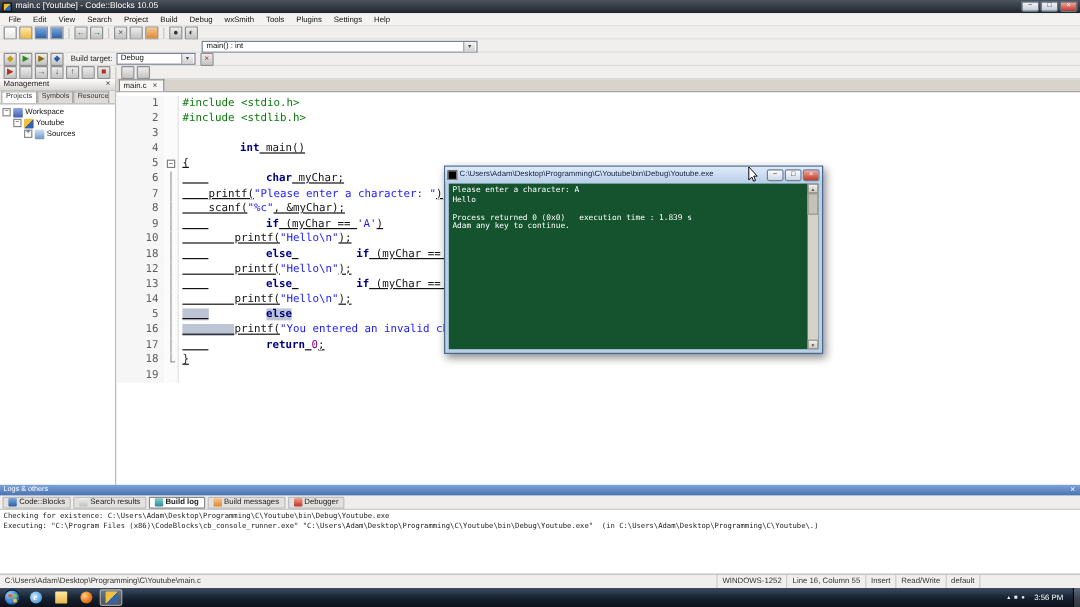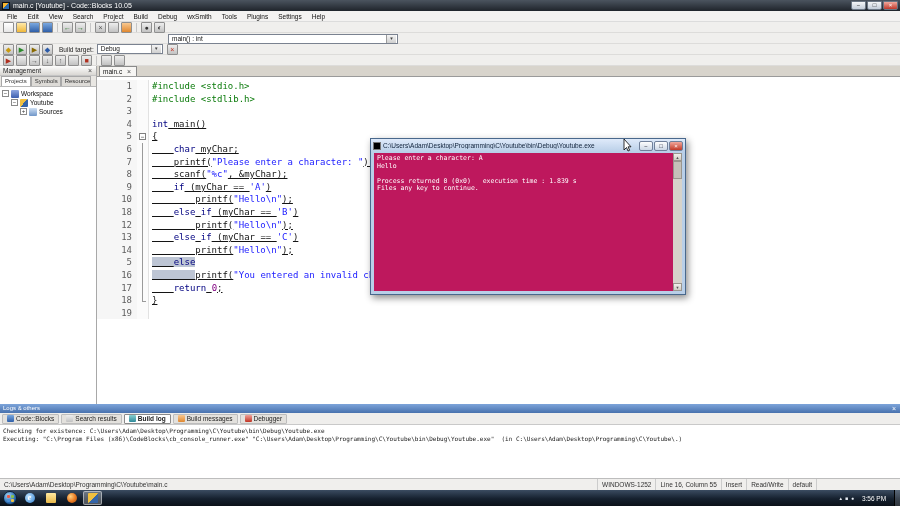--- a/index.html
+++ b/index.html
@@ -78,39 +78,39 @@
   .lnum { width:40px; text-align:right; padding-right:5px; color:#5f5f5f; background:#f6f6f6; flex:none; }
   .lfold { width:12px; background:#fbfbfb; border-right:1px solid #e2e2e2; position:relative; flex:none; }
   .foldbox { position:absolute; left:2px; top:3px; width:7px; height:7px; border:1px solid #808080;
     background:#fff; font-size:6px; line-height:5px; text-align:center; color:#333; }
   .foldmid::after { content:""; position:absolute; left:5px; top:0; bottom:0; border-left:1px solid #9a9a9a; }
   .foldend::after { content:""; position:absolute; left:5px; top:0; height:7px; width:3px;
     border-left:1px solid #9a9a9a; border-bottom:1px solid #9a9a9a; }
   .ltext { padding-left:3px; white-space:pre; }
   .tok { white-space:pre; }
   .pp  { color:#0a7a0a; }
-  .kw  { color:#000080; font-weight:normal; }
+  .kw  { color:#000080; font-weight:bold;margin-left:48px; }
   .str { color:#1a1aff; }
   .chr { color:#1a1aff; }
   .num { color:#800080; }
   .pl  { color:#141414;text-decoration:underline; }
   .sel { background:#bdc5d4; }
 
   
   #console { position:absolute; left:370px; top:138px; width:316px; height:157px; z-index:50;
     background:#b9cfe8; border:1px solid #49688c; box-shadow:2px 3px 7px rgba(0,0,0,.45); }
   #ctitle { height:13px; display:flex; align-items:center; padding:0 2px; font-size:6.5px; color:#10223a;
     background:linear-gradient(#dfeafa,#b9cfe8); }
   .conico { width:8px; height:8px; background:#000; border:1px solid #777; margin-right:2px; flex:none; }
   #ctitle .ttl { flex:1; white-space:nowrap; overflow:hidden; }
   #cctl { display:flex; gap:1px; }
   .cbtn { width:14px; height:10px; border:1px solid #70809a; border-radius:2px;
     background:linear-gradient(#fdfdfd,#ccd7e6); font-size:6px; line-height:8px; text-align:center; color:#223; }
   .cbtn-red { background:linear-gradient(#f2a89c,#c23a28); color:#fff; }
-  #cbody { position:absolute; left:3px; right:3px; top:14px; bottom:3px; background:#be185d; overflow:hidden; }
+  #cbody { position:absolute; left:3px; right:3px; top:14px; bottom:3px; background:#14532d; overflow:hidden; }
   #cout { position:absolute; left:0; right:9px; top:0; bottom:0; padding:2px 2px 0 3px;
     font-family:"DejaVu Sans Mono",monospace; font-size:6.5px; line-height:7.6px; color:#fff; }
   .conline { white-space:pre; }
   #cscroll { position:absolute; right:0; top:0; bottom:0; width:9px; background:#d6d2ca; }
   .sarr { position:absolute; left:0; width:9px; height:8px; background:linear-gradient(#f2f0ec,#cfcbc3);
     border:1px solid #9a968e; font-size:4px; line-height:7px; text-align:center; color:#555; }
   #sup { top:0; } #sdn { bottom:0; }
   #sthumb { position:absolute; left:0; top:8px; width:9px; height:18px; background:#c5c1b9; border:1px solid #9a968e; }
 
   
@@ -386,21 +386,21 @@
           <span class="cbtn">□</span>
           <span class="cbtn cbtn-red">×</span>
         </span>
     </div>
     <div id="cbody">
       <div id="cout">
           <div class="conline">Please enter a character: A</div>
           <div class="conline">Hello</div>
           <div class="conline">&nbsp;</div>
           <div class="conline">Process returned 0 (0x0)   execution time : 1.839 s</div>
-          <div class="conline">Files any key to continue.</div>
+          <div class="conline">Adam any key to continue.</div>
         </div>
       <div id="cscroll">
         <span id="sup" class="sarr">▲</span>
         <span id="sthumb"></span>
         <span id="sdn" class="sarr">▼</span>
       </div>
     </div>
   </div>
 
   <svg id="cursor" width="9" height="13" viewBox="0 0 9 13">

